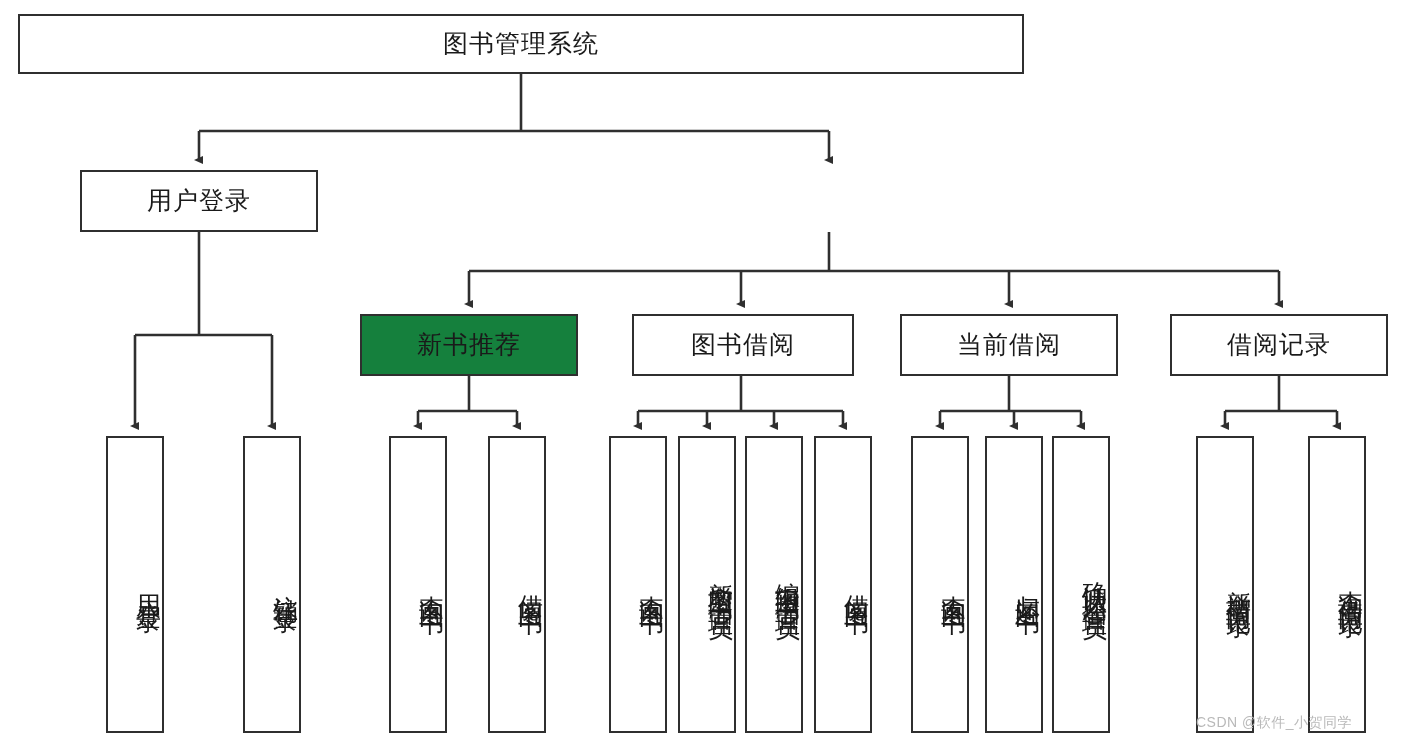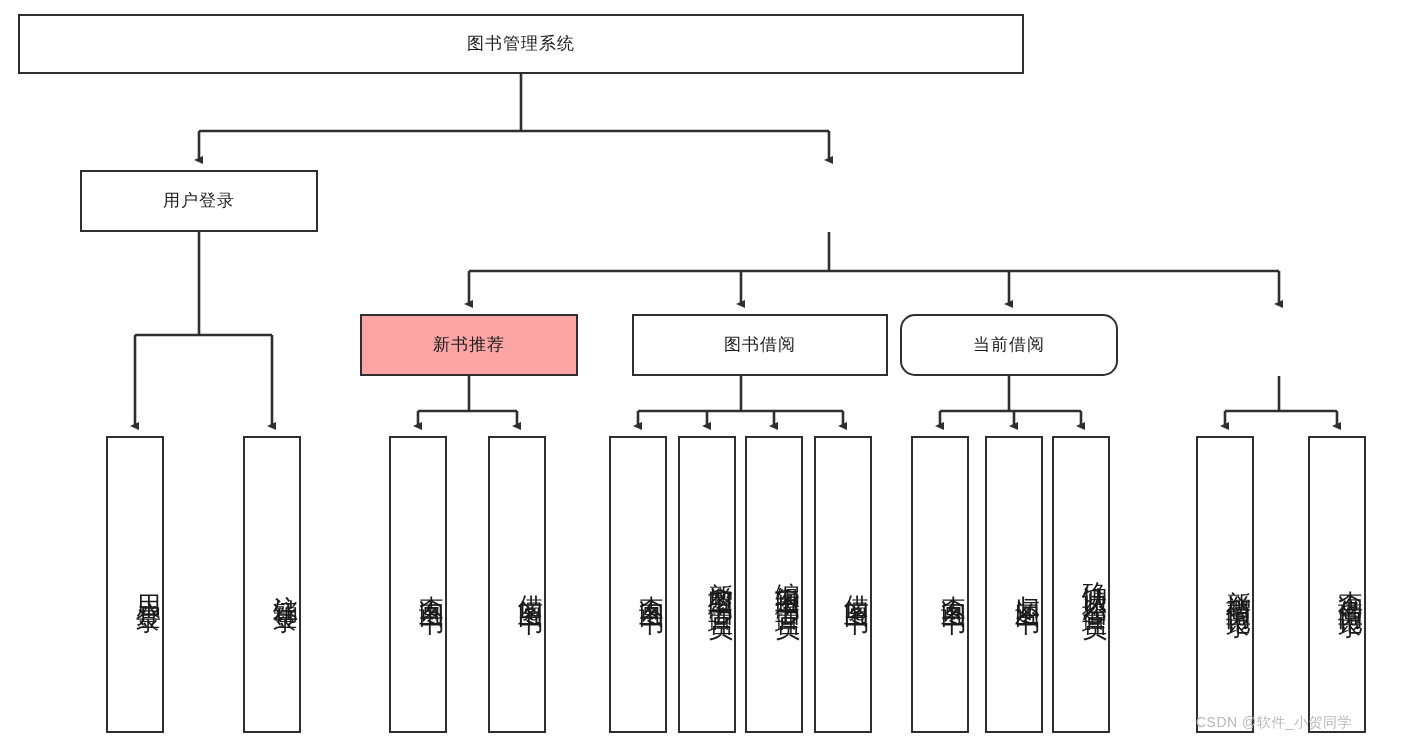--- a/index.html
+++ b/index.html
@@ -29,21 +29,21 @@
     position: absolute;
     box-sizing: border-box;
     background: #ffffff;
     border: 2px solid #2f2f2f;
     display: flex;
     align-items: center;
     justify-content: center;
     color: #1a1a1a;
   }
   .node.horiz {
-    font-size: 17px;
+    font-size: 25px;
     letter-spacing: 1px;
     line-height: 1.1;
   }
   .node.vert {
     writing-mode: vertical-rl;
     text-orientation: upright;
     font-size: 25px;
     letter-spacing: 5px;
     line-height: 1.1;
     padding-top: 4px;
@@ -124,28 +124,31 @@
   </svg>
 
   <div class="node horiz" id="node-root" style="left: 18px; top: 14px; width: 1006px; height: 60px; border-color: rgb(47, 47, 47); background: rgb(255, 255, 255); color: rgb(26, 26, 26);">
     <span>图书管理系统</span>
   </div>
 
   <div class="node horiz" id="node-l1-0" style="left: 80px; top: 170px; width: 238px; height: 62px; border-color: rgb(47, 47, 47); background: rgb(255, 255, 255); color: rgb(26, 26, 26);">
     <span>用户登录</span>
   </div>
 
-  <div class="node horiz" id="node-l2-0" style="left: 360px; top: 314px; width: 218px; height: 62px; border-color: rgb(47, 47, 47); background: #fca5a5; color: rgb(26, 26, 26);">
+  <div class="node horiz" id="node-l2-0" style="left: 360px; top: 314px; width: 218px; height: 62px; border-color: rgb(47, 47, 47); background: #15803d; color: rgb(26, 26, 26);">
     <span>新书推荐</span>
   </div>
-  <div class="node horiz" id="node-l2-1" style="left: 632px; top: 314px; width: 256px; height: 62px; border-color: rgb(47, 47, 47); background: rgb(255, 255, 255); color: rgb(26, 26, 26);">
+  <div class="node horiz" id="node-l2-1" style="left: 632px; top: 314px; width: 222px; height: 62px; border-color: rgb(47, 47, 47); background: rgb(255, 255, 255); color: rgb(26, 26, 26);">
     <span>图书借阅</span>
   </div>
-  <div class="node horiz" id="node-l2-2" style="left: 900px; top: 314px; width: 218px; height: 62px; border-color: rgb(47, 47, 47); background: rgb(255, 255, 255); color: rgb(26, 26, 26); border-radius: 15px;">
+  <div class="node horiz" id="node-l2-2" style="left: 900px; top: 314px; width: 218px; height: 62px; border-color: rgb(47, 47, 47); background: rgb(255, 255, 255); color: rgb(26, 26, 26);">
     <span>当前借阅</span>
+  </div>
+  <div class="node horiz" id="node-l2-3" style="left: 1170px; top: 314px; width: 218px; height: 62px; border-color: rgb(47, 47, 47); background: rgb(255, 255, 255); color: rgb(26, 26, 26);">
+    <span>借阅记录</span>
   </div>
 
   <div class="node vert" id="node-leaf-0" style="left: 106px; top: 436px; width: 58px; height: 297px; border-color: rgb(47, 47, 47); background: rgb(255, 255, 255); color: rgb(26, 26, 26);">
     <span class="vlabel">用户登录</span>
   </div>
   <div class="node vert" id="node-leaf-1" style="left: 243px; top: 436px; width: 58px; height: 297px; border-color: rgb(47, 47, 47); background: rgb(255, 255, 255); color: rgb(26, 26, 26);">
     <span class="vlabel">注销登录</span>
   </div>
   <div class="node vert" id="node-leaf-2" style="left: 389px; top: 436px; width: 58px; height: 297px; border-color: rgb(47, 47, 47); background: rgb(255, 255, 255); color: rgb(26, 26, 26);">
     <span class="vlabel">查询图书</span>

